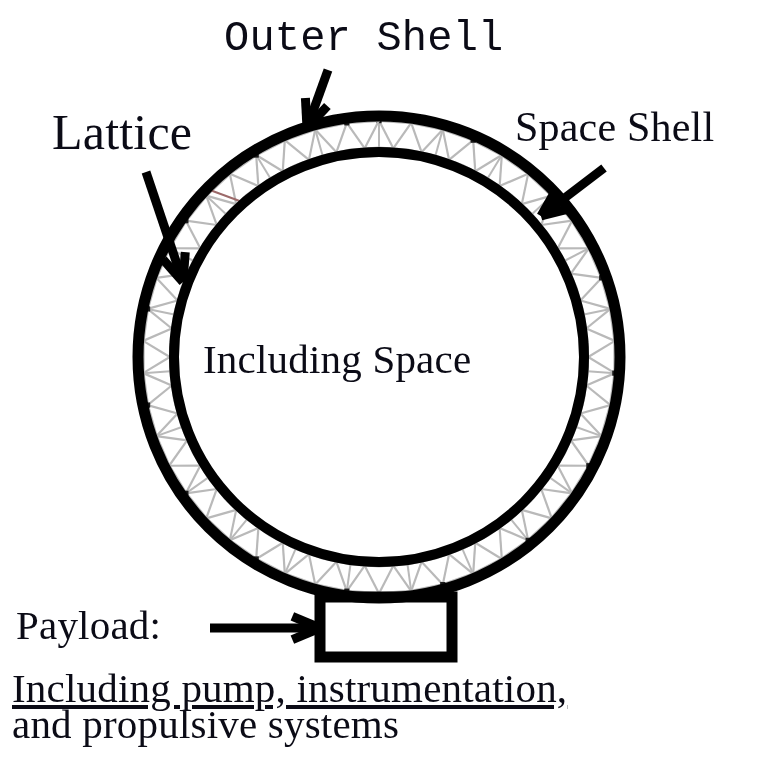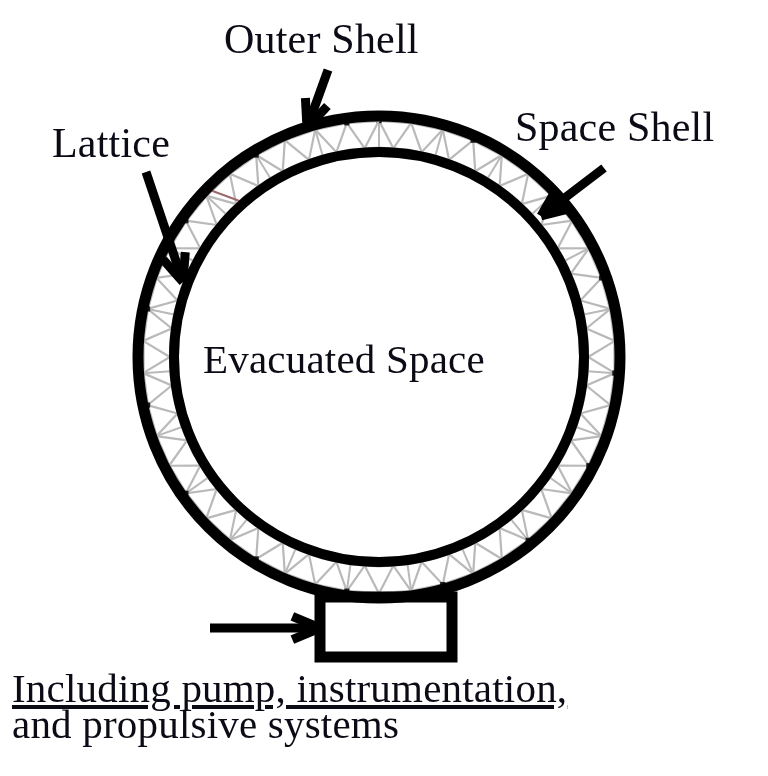--- a/index.html
+++ b/index.html
@@ -34,25 +34,26 @@
     white-space: nowrap;
     font-family: "Liberation Serif", "DejaVu Serif", serif;
     color: #0b0b16;
     line-height: 1;
     letter-spacing: 0.2px;
   }
   #label-outer-shell {
     left: 224px;
     top: 18px;
     font-size: 42px;
+    font-family: Liberation Mono, monospace;
   }
   #label-lattice {
     left: 52px;
-    top: 122px;
-    font-size: 42px;
+    top: 107px;
+    font-size: 50px;
   }
   #label-inner-shell {
     left: 515px;
     top: 106px;
     font-size: 42px;
   }
   #label-evacuated-space {
     left: 203px;
     top: 339px;
     font-size: 41px;
@@ -341,20 +342,21 @@
         </g>
       </g>
   </svg>
 
   <div class="label" id="label-outer-shell">Outer Shell</div>
 
   <div class="label" id="label-lattice">Lattice</div>
 
   <div class="label" id="label-inner-shell">Space Shell</div>
 
-  <div class="label" id="label-evacuated-space">Evacuated Space</div>
-
+  <div class="label" id="label-evacuated-space">Including Space</div>
+
+  <div class="label" id="label-payload">Payload:</div>
 
   <div class="label" id="label-caption-line1">Including pump, instrumentation,</div>
 
   <div class="label" id="label-caption-line2">and propulsive systems</div>
 
 </div>
 
 </body></html>

